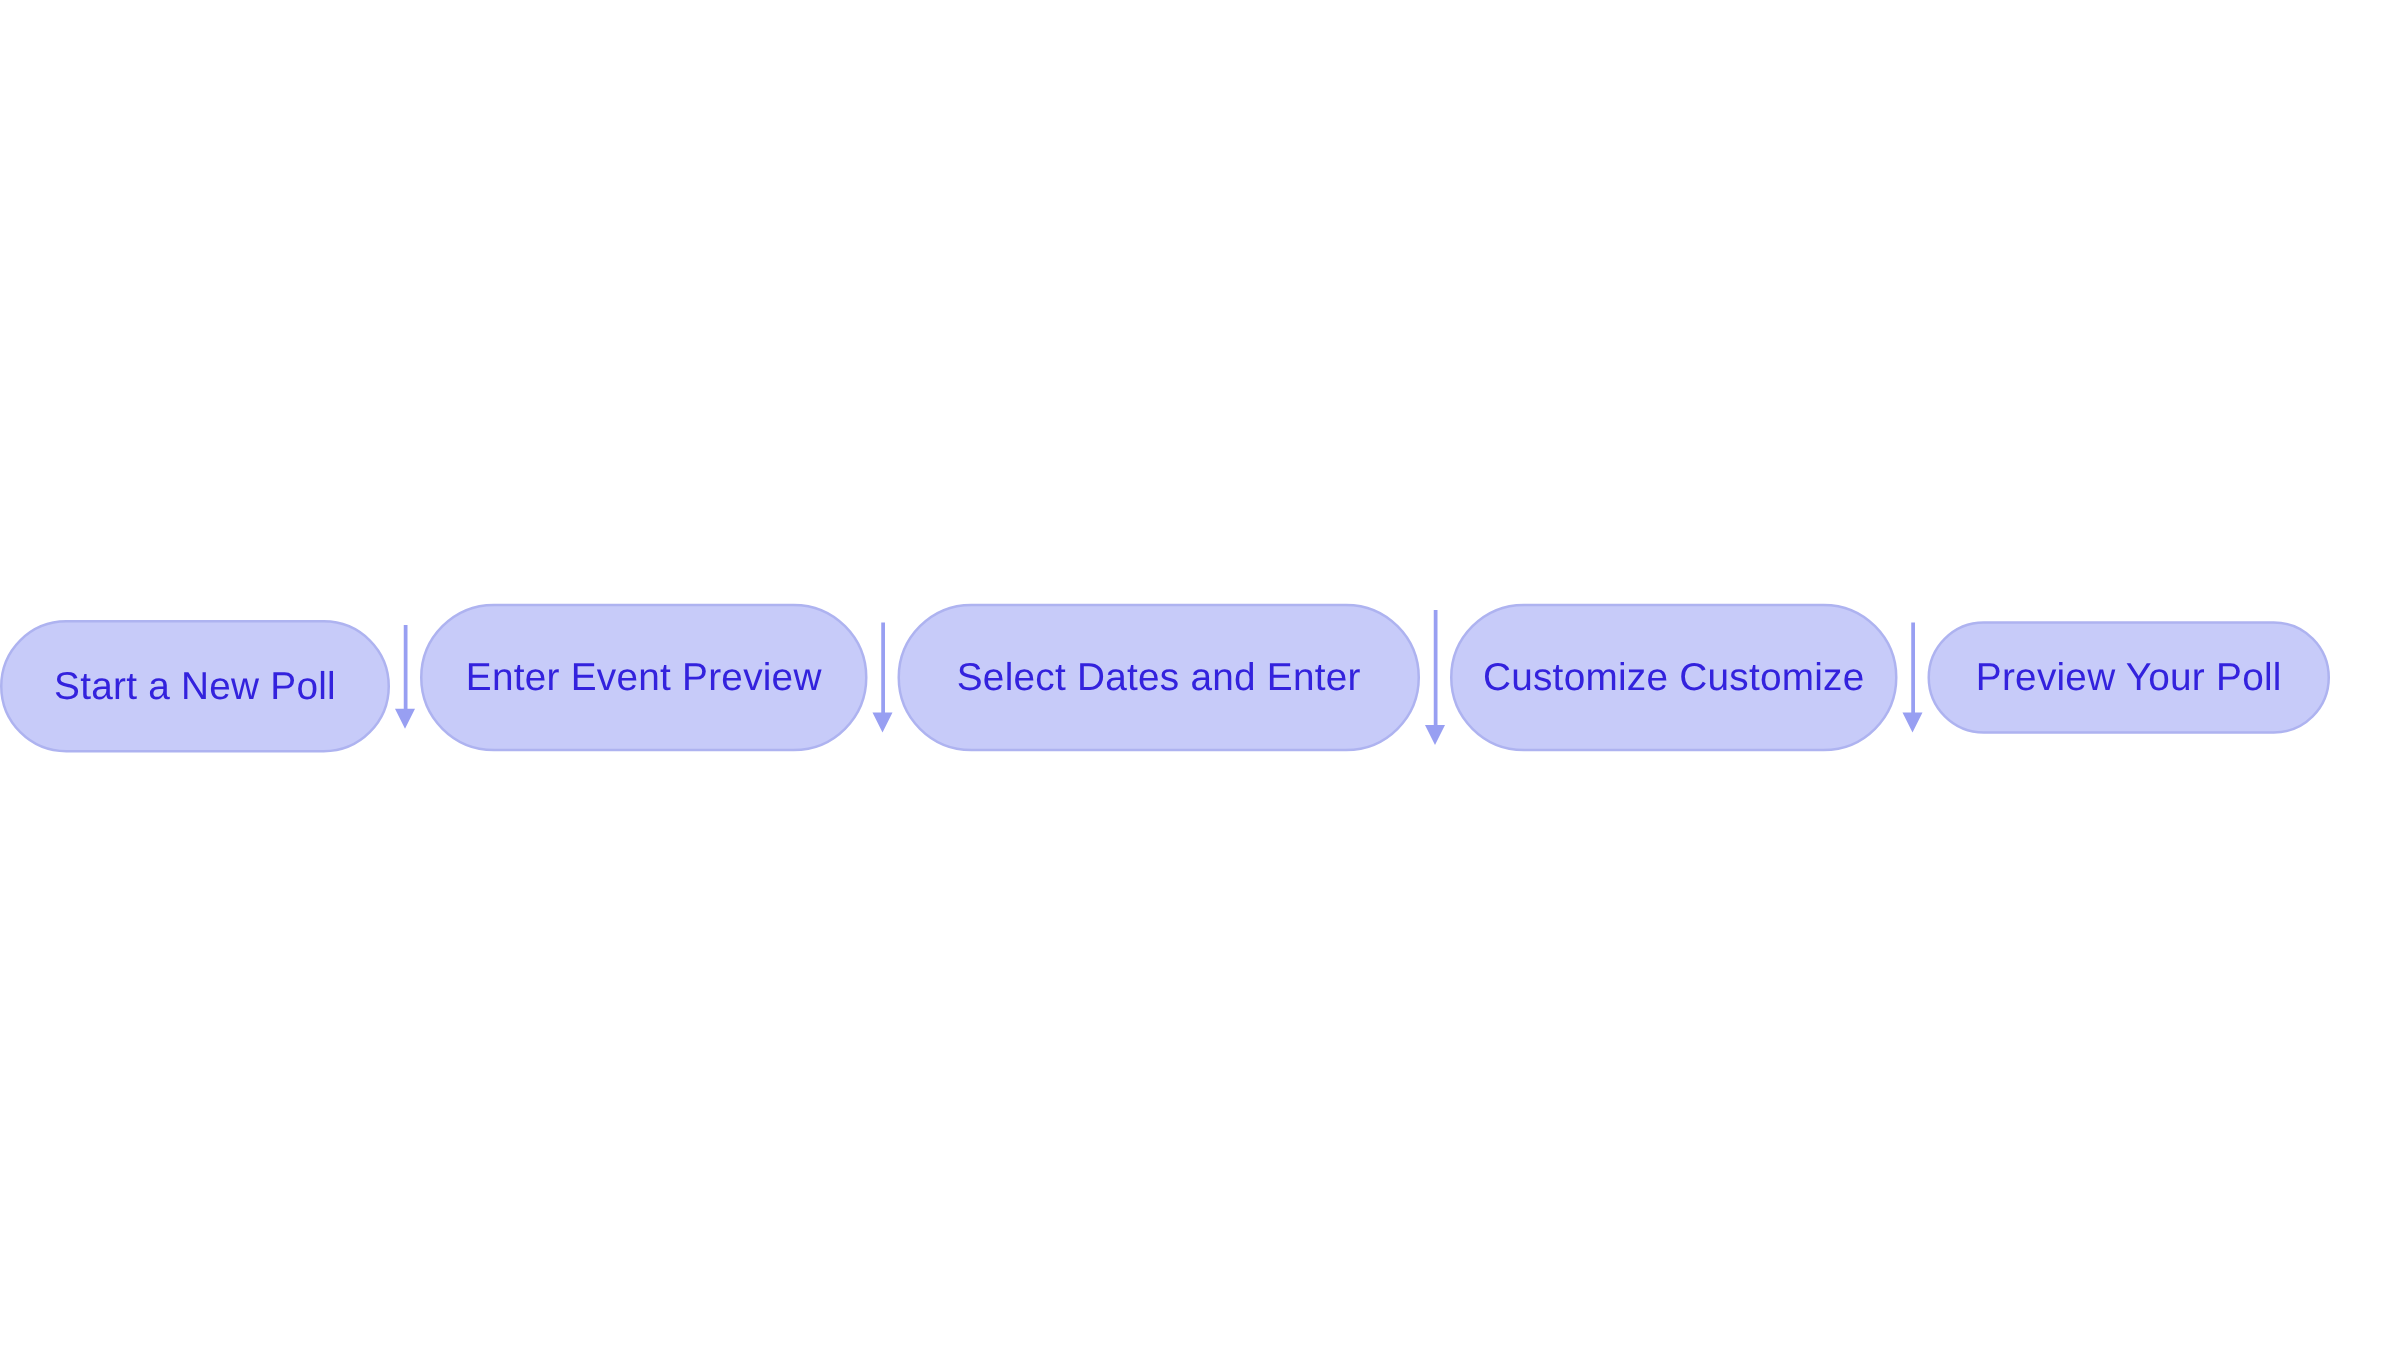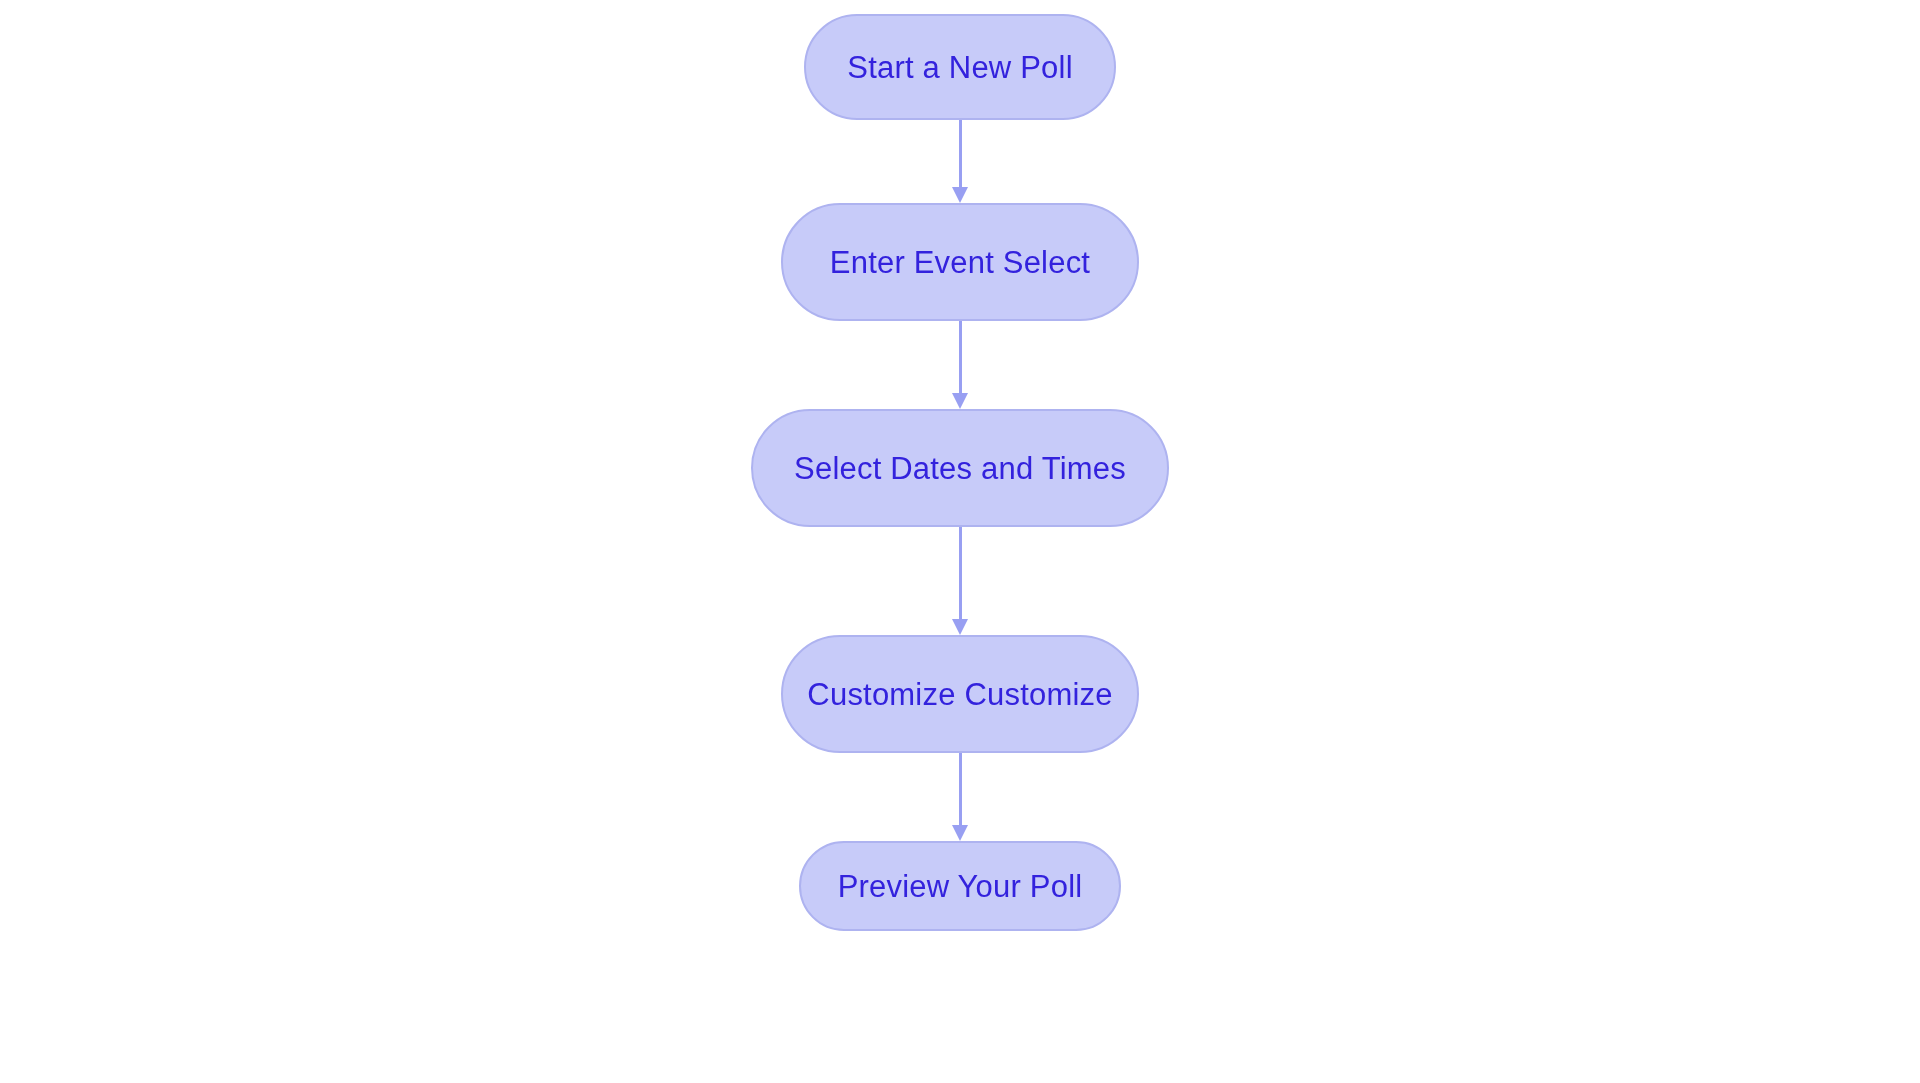--- a/index.html
+++ b/index.html
@@ -22,21 +22,21 @@
     background: #ffffff;
   }
 
   .flow-column {
     position: absolute;
     left: 0;
     top: 0;
     width: 1920px;
     height: 1083px;
     display: flex;
-    flex-direction: column;
+    flex-direction: row;
     align-items: center;
   }
 
   .node {
     box-sizing: border-box;
     background: #c7cbf9;
     border: 2px solid #aeb3f0;
     border-radius: 999px;
     display: flex;
     align-items: center;
@@ -100,30 +100,30 @@
     <div class="node node-1">
       <span class="node-label">Start a New Poll</span>
     </div>
 
     <div class="connector connector-1">
       <div class="connector-line"></div>
       <div class="connector-head"></div>
     </div>
 
     <div class="node node-2">
-      <span class="node-label">Enter Event Select</span>
+      <span class="node-label">Enter Event Preview</span>
     </div>
 
     <div class="connector connector-2">
       <div class="connector-line"></div>
       <div class="connector-head"></div>
     </div>
 
     <div class="node node-3">
-      <span class="node-label">Select Dates and Times</span>
+      <span class="node-label">Select Dates and Enter</span>
     </div>
 
     <div class="connector connector-3">
       <div class="connector-line"></div>
       <div class="connector-head"></div>
     </div>
 
     <div class="node node-4">
       <span class="node-label">Customize Customize</span>
     </div>

